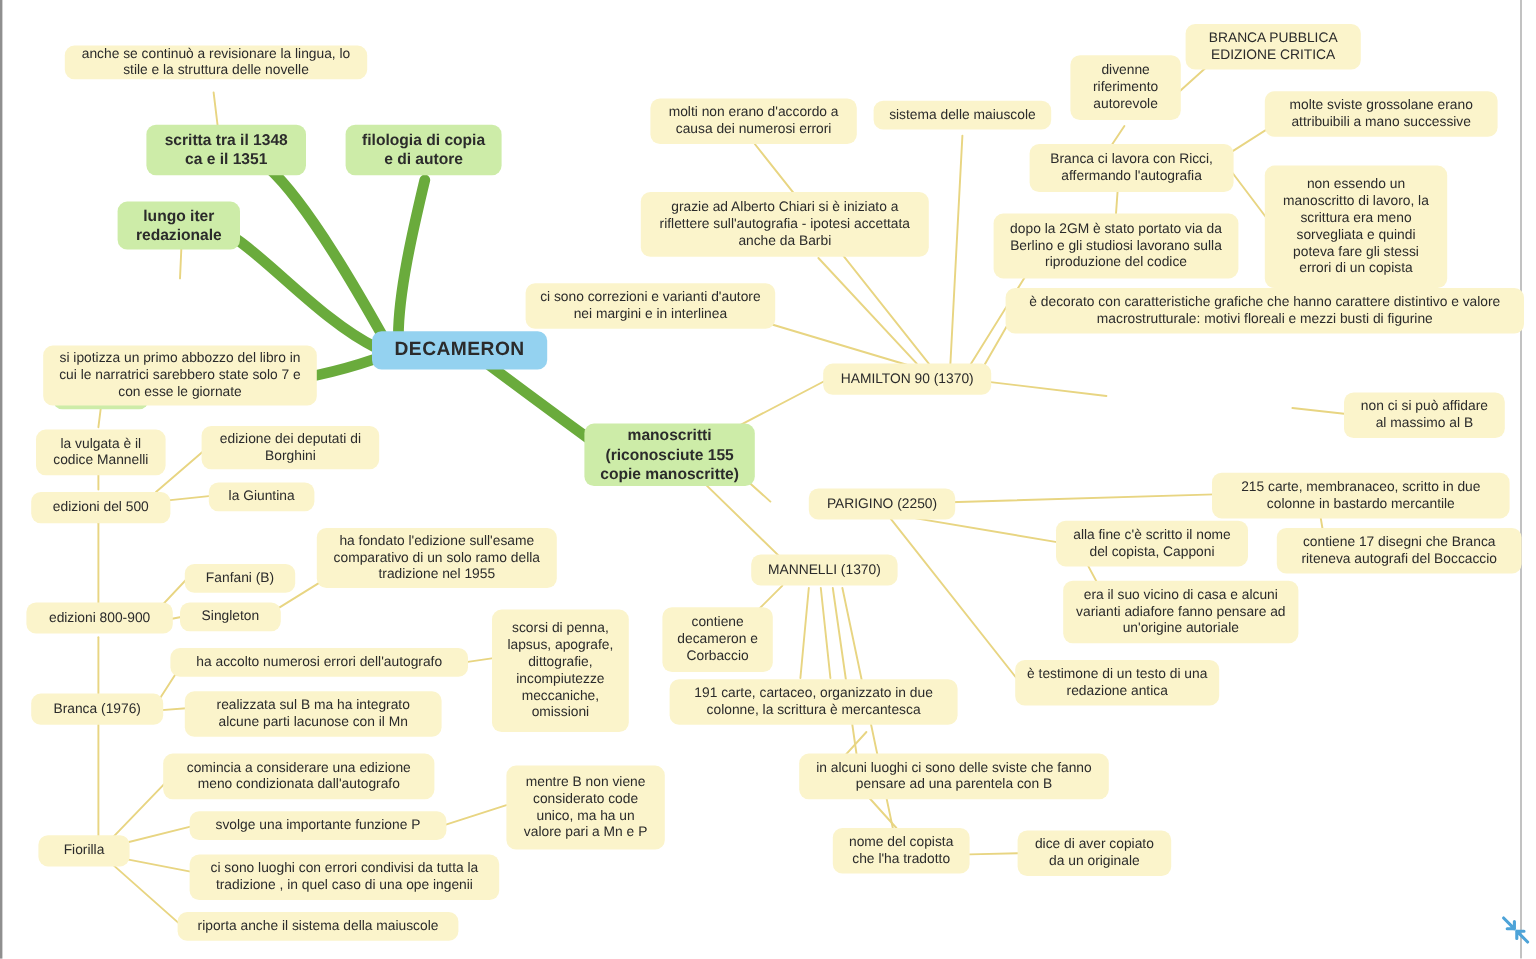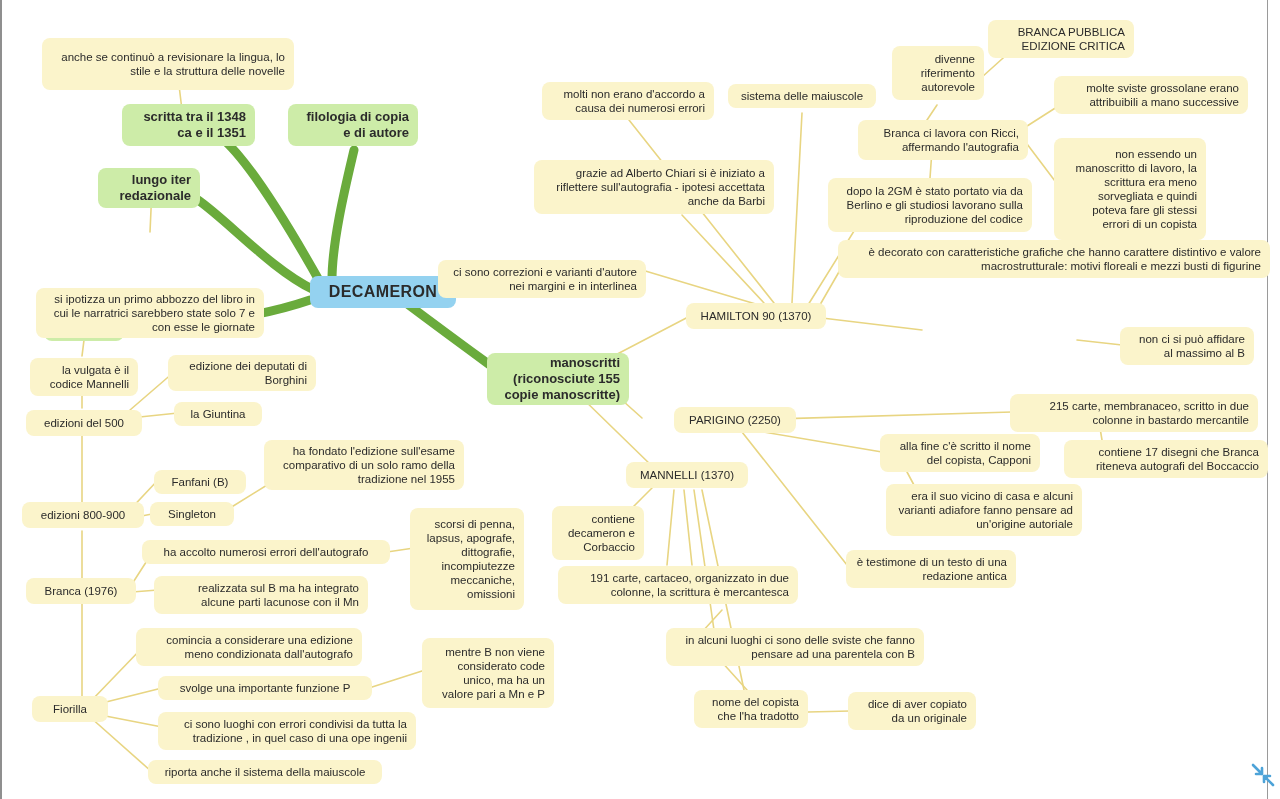--- a/index.html
+++ b/index.html
@@ -25,21 +25,21 @@
   }
   svg#links {
     position: absolute;
     left: 0; top: 0;
     width: 1280px; height: 799px;
     pointer-events: none;
   }
   .node {
     position: absolute;
     border-radius: 8px;
-    text-align: right;
+    text-align: center;
     color: #2b2b2b;
     line-height: 1.22;
     padding: 5px 9px;
     display: flex;
     align-items: center;
     justify-content: center;
   }
   .leaf {
     background: #fbf4cb;
     font-size: 11.5px;
@@ -162,21 +162,21 @@
   </div>
 
   <div class="node branch" style="left:42px; top:313px; width:80px; height:28px;">
     <span>edizioni</span>
   </div>
 
   <div class="node branch" style="left:485px; top:353px; width:142px; height:52px;">
     <span>manoscritti (riconosciute 155 copie manoscritte)</span>
   </div>
 
-  <div class="node leaf" style="left:40px; top:38px; width:252px; height:52px;">
+  <div class="node leaf" style="left:52px; top:38px; width:252px; height:28px;">
     <span>anche se continuò a revisionare la lingua, lo stile e la struttura delle novelle</span>
   </div>
 
   <div class="node leaf" style="left:34px; top:240px; width:228px; height:50px;margin-top:48px;">
     <span>si ipotizza un primo abbozzo del libro in cui le narratrici sarebbero state solo 7 e con esse le giornate</span>
   </div>
 
   <div class="node leaf" style="left:28px; top:358px; width:108px; height:38px;">
     <span>la vulgata è il codice Mannelli</span>
   </div>
@@ -246,21 +246,21 @@
   </div>
 
   <div class="node leaf" style="left:146px; top:760px; width:234px; height:24px;">
     <span>riporta anche il sistema della maiuscole</span>
   </div>
 
   <div class="node leaf cap" style="left:684px; top:303px; width:140px; height:26px;">
     <span>HAMILTON 90 (1370)</span>
   </div>
 
-  <div class="node leaf" style="left:436px; top:236px; width:208px; height:38px;margin-top:24px;">
+  <div class="node leaf" style="left:436px; top:236px; width:208px; height:38px;">
     <span>ci sono correzioni e varianti d'autore nei margini e in interlinea</span>
   </div>
 
   <div class="node leaf" style="left:532px; top:160px; width:240px; height:54px;">
     <span>grazie ad Alberto Chiari si è iniziato a riflettere sull'autografia - ipotesi accettata anche da Barbi</span>
   </div>
 
   <div class="node leaf" style="left:540px; top:82px; width:172px; height:38px;">
     <span>molti non erano d'accordo a causa dei numerosi errori</span>
   </div>

